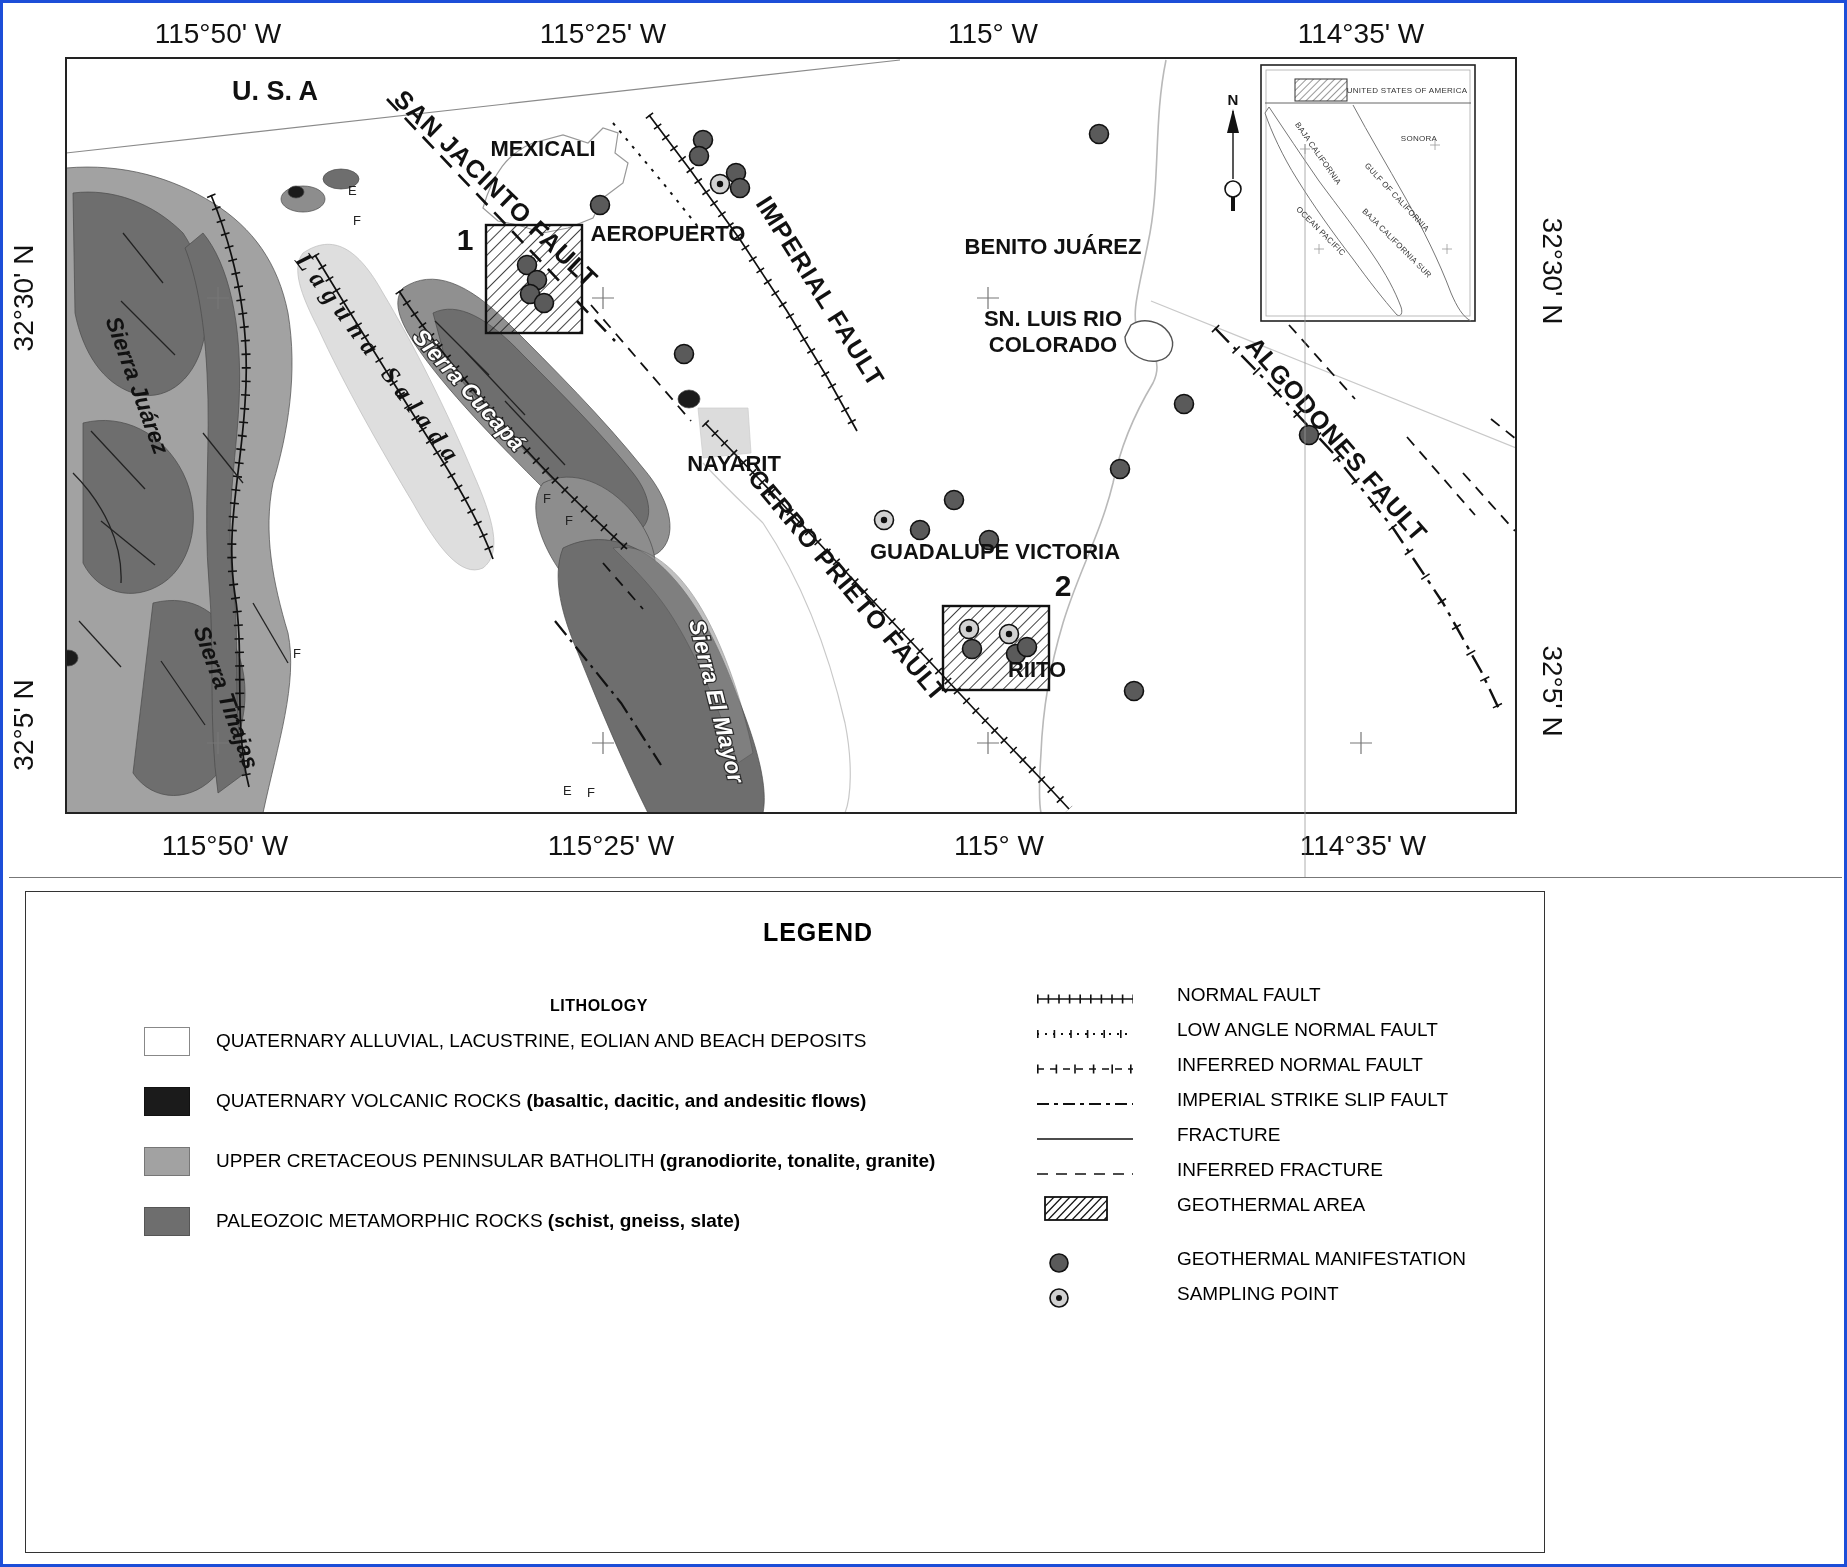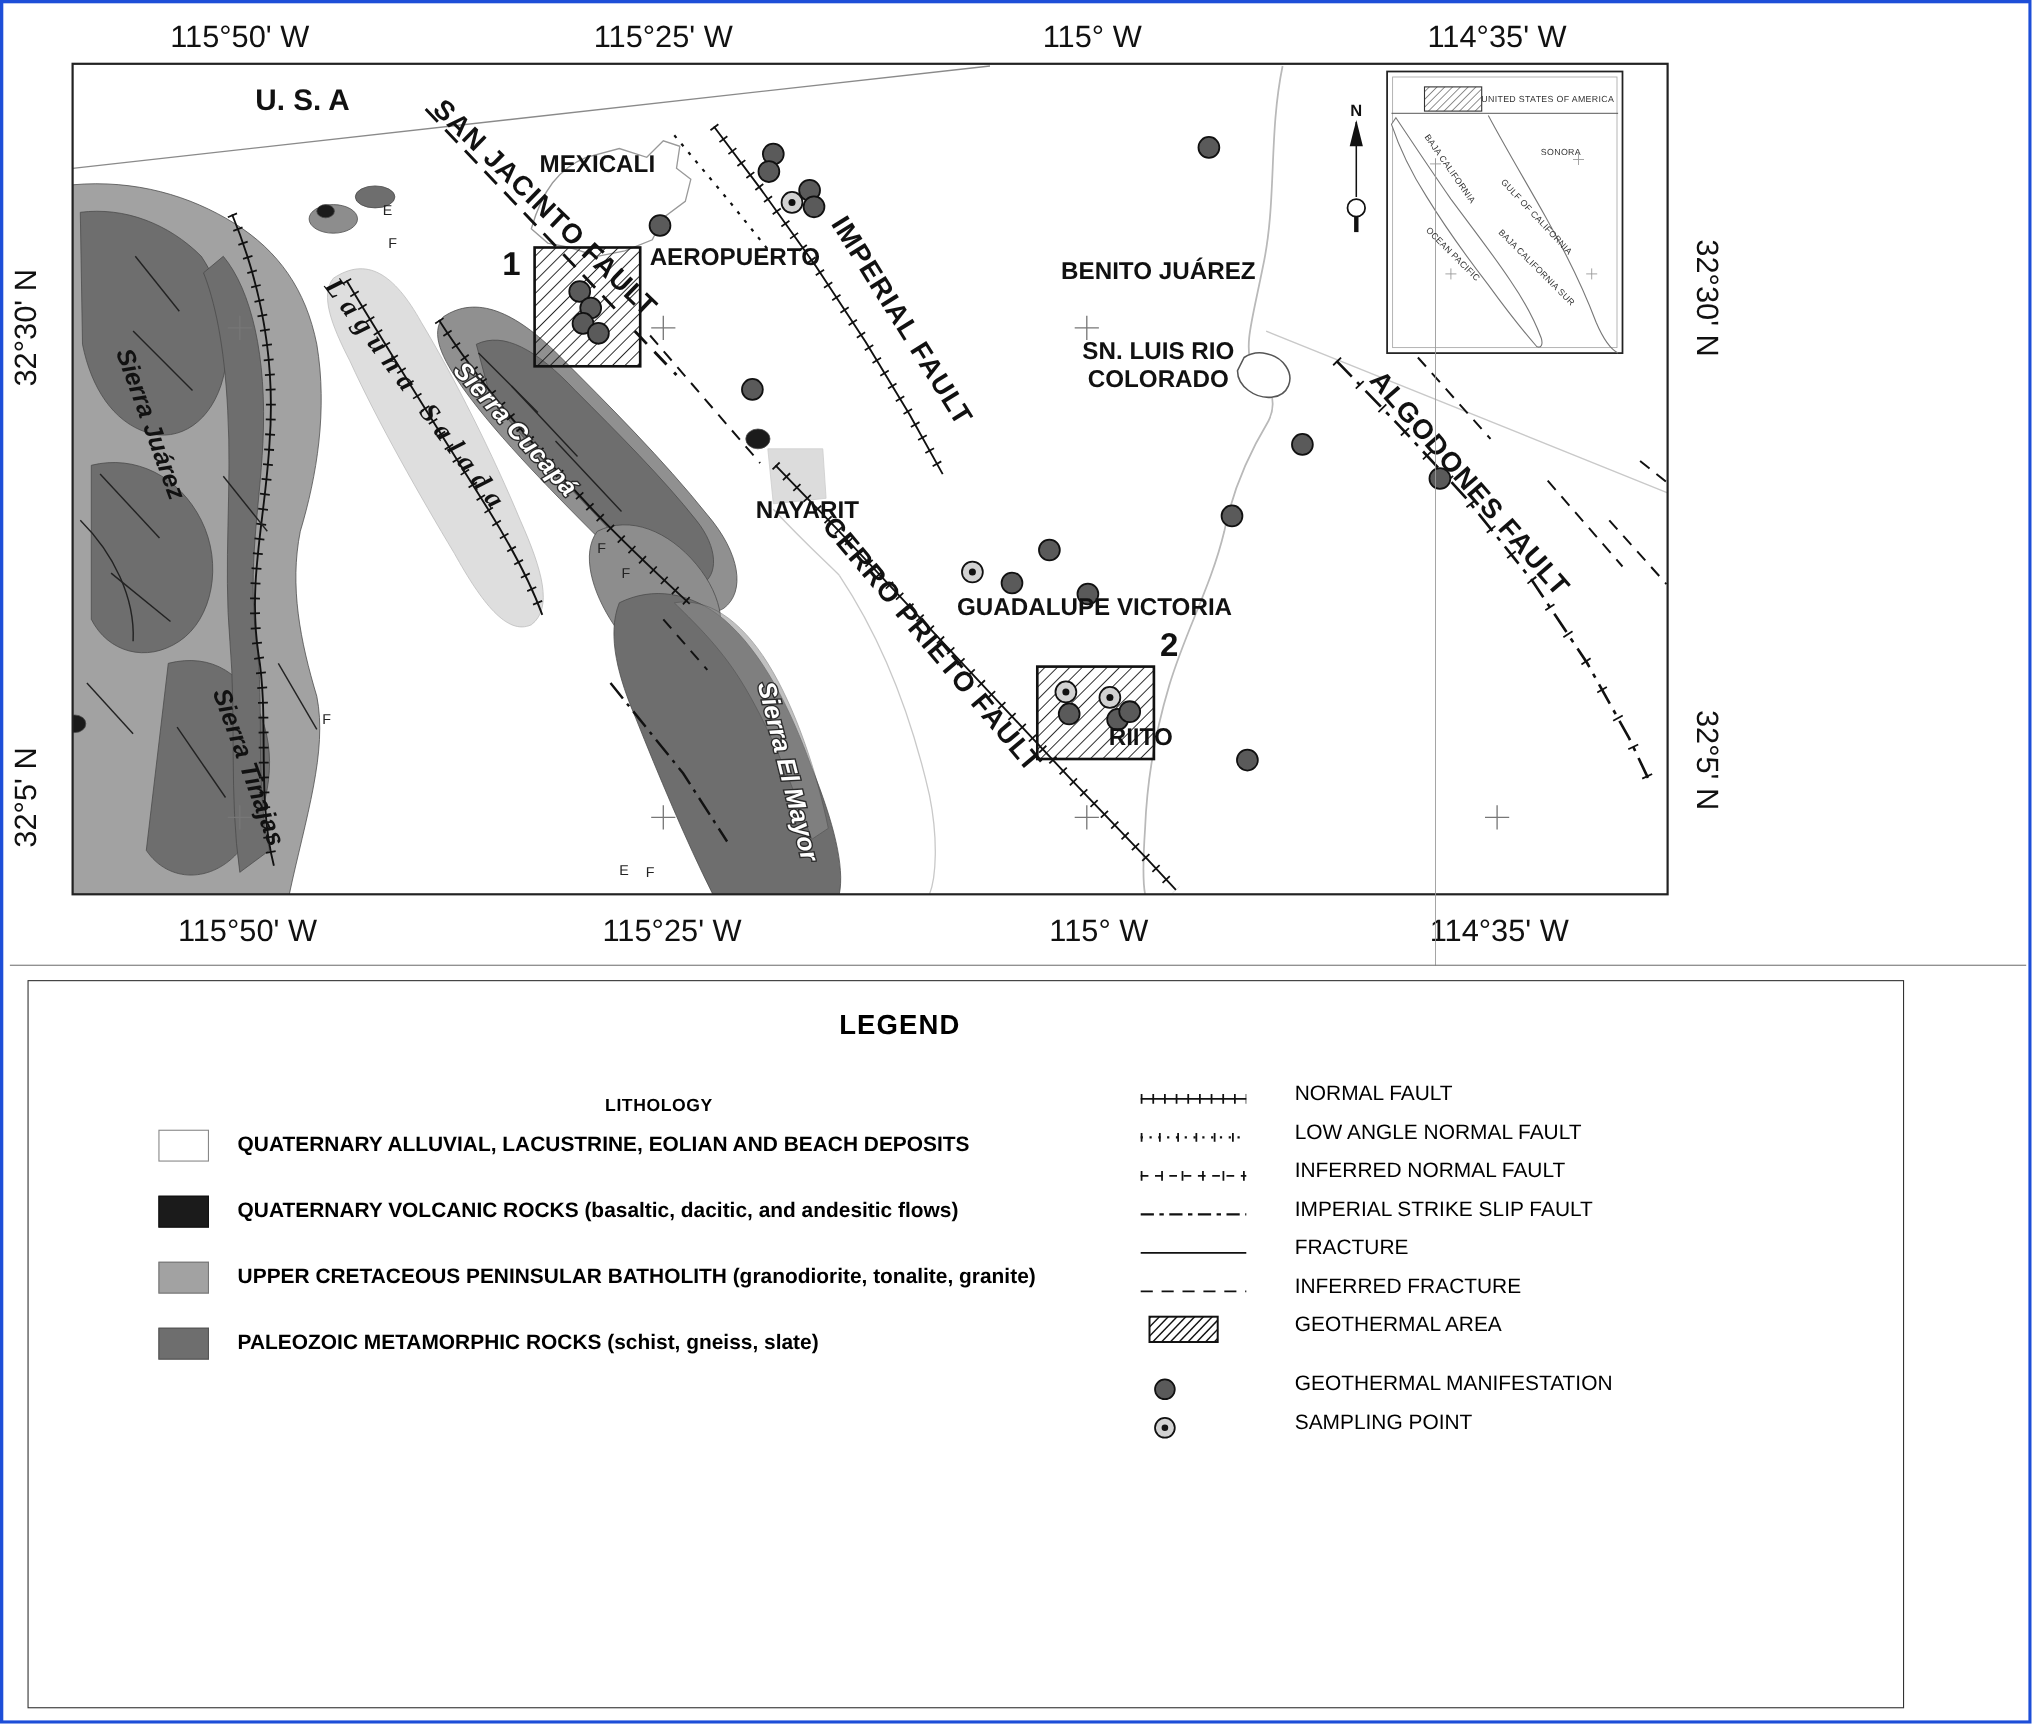--- a/index.html
+++ b/index.html
@@ -21,29 +21,29 @@
   .fault-ticks{stroke:#111;stroke-width:9;fill:none;stroke-dasharray:1.6 12;}
   .fracture{stroke:#222;stroke-width:1.3;fill:none;}
   .dash-bold{stroke:#111;stroke-width:2.6;fill:none;stroke-dasharray:16 10;}
   .dash-med{stroke:#111;stroke-width:1.8;fill:none;stroke-dasharray:11 8;}
   .dash-dot{stroke:#111;stroke-width:2.2;fill:none;stroke-dasharray:18 6 3 6;}
   .dotted{stroke:#111;stroke-width:2;fill:none;stroke-dasharray:3 7;}
   .riverline{stroke:#b9b9b9;stroke-width:1.6;fill:none;}
   .faintline{stroke:#c9c9c9;stroke-width:1.2;fill:none;}
   .borderline{stroke:#8a8a8a;stroke-width:1.2;fill:none;}
 
-  #legend-box{position:absolute;left:22px;top:888px;width:1706px;height:662px;border:1.5px solid #333;background:#fff;box-sizing:border-box;}
+  #legend-box{position:absolute;left:22px;top:888px;width:1520px;height:662px;border:1.5px solid #333;background:#fff;box-sizing:border-box;}
   #legend-sep{position:absolute;left:6px;top:874px;width:1833px;border-top:1px solid #777;}
   .legend-title{position:absolute;left:792px;top:26px;transform:translateX(-50%);font-size:25px;font-weight:bold;letter-spacing:1px;}
   .lith-title{position:absolute;left:573px;top:88px;transform:translateX(-50%);font-size:16px;font-weight:bold;letter-spacing:0.5px;margin-top:17px;}
   #lith-rows{position:absolute;left:118px;top:134px;}
   .lith-row{display:flex;align-items:center;height:30px;margin-bottom:30px;}
   .swatch{display:inline-block;width:46px;height:29px;border:1px solid #777;box-sizing:border-box;margin-right:26px;flex:none;}
   .lith-label{font-size:19px;white-space:nowrap;}
-  .lith-label b{font-weight:bold;text-align:right;}
+  .lith-label b{font-weight:normal;text-align:right;}
   .lith-label .detail{font-weight:bold;}
   #sym-rows{position:absolute;left:1005px;top:92px;}
   .sym-row{display:flex;align-items:flex-start;height:30px;margin-bottom:5px;}
   .sym-row.gap-top{margin-top:24px;}
   .sym-label{font-size:19px;margin-left:26px;white-space:nowrap;}
 </style>
 </head>
 <body>
 
 <div id="page">

